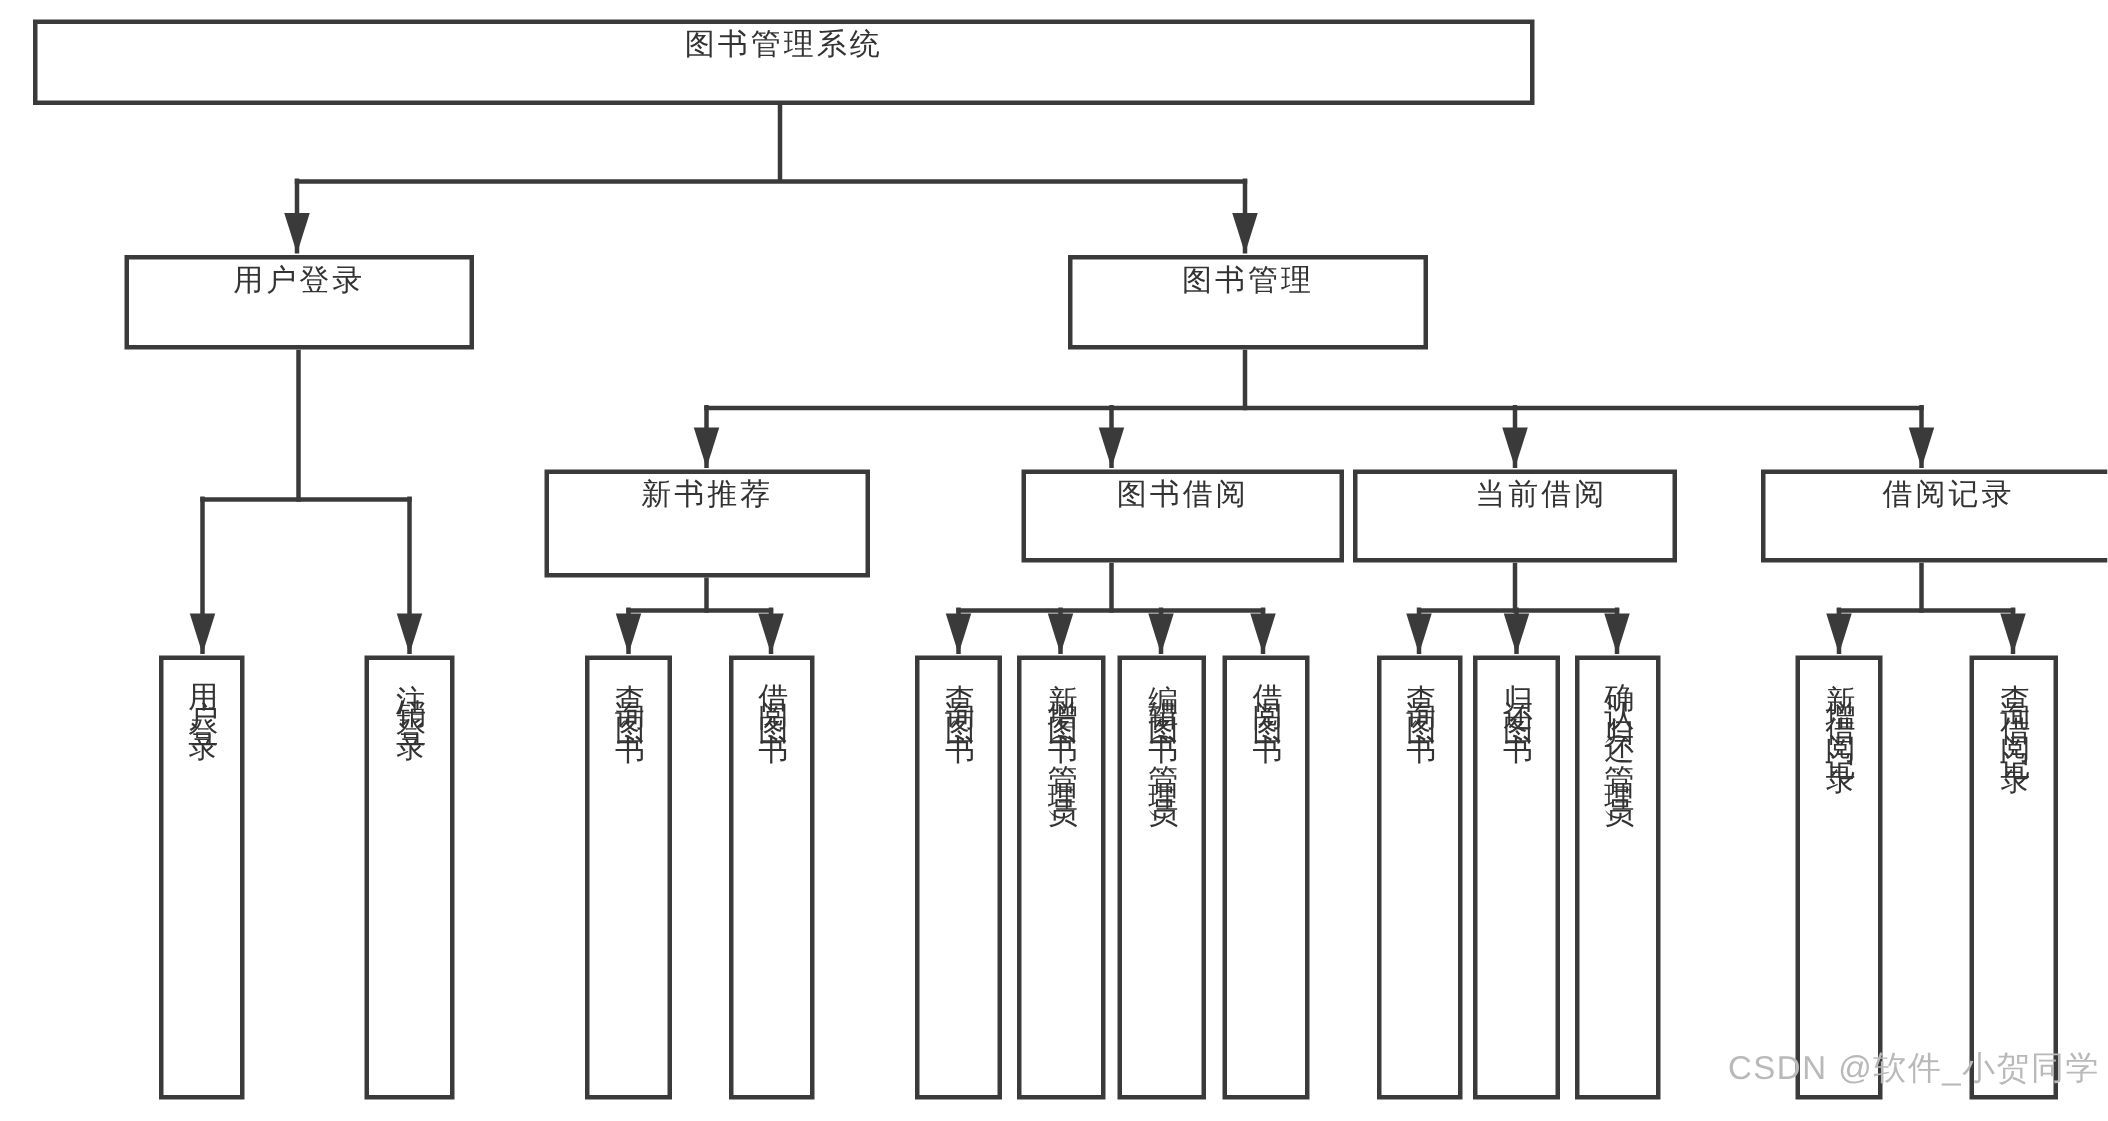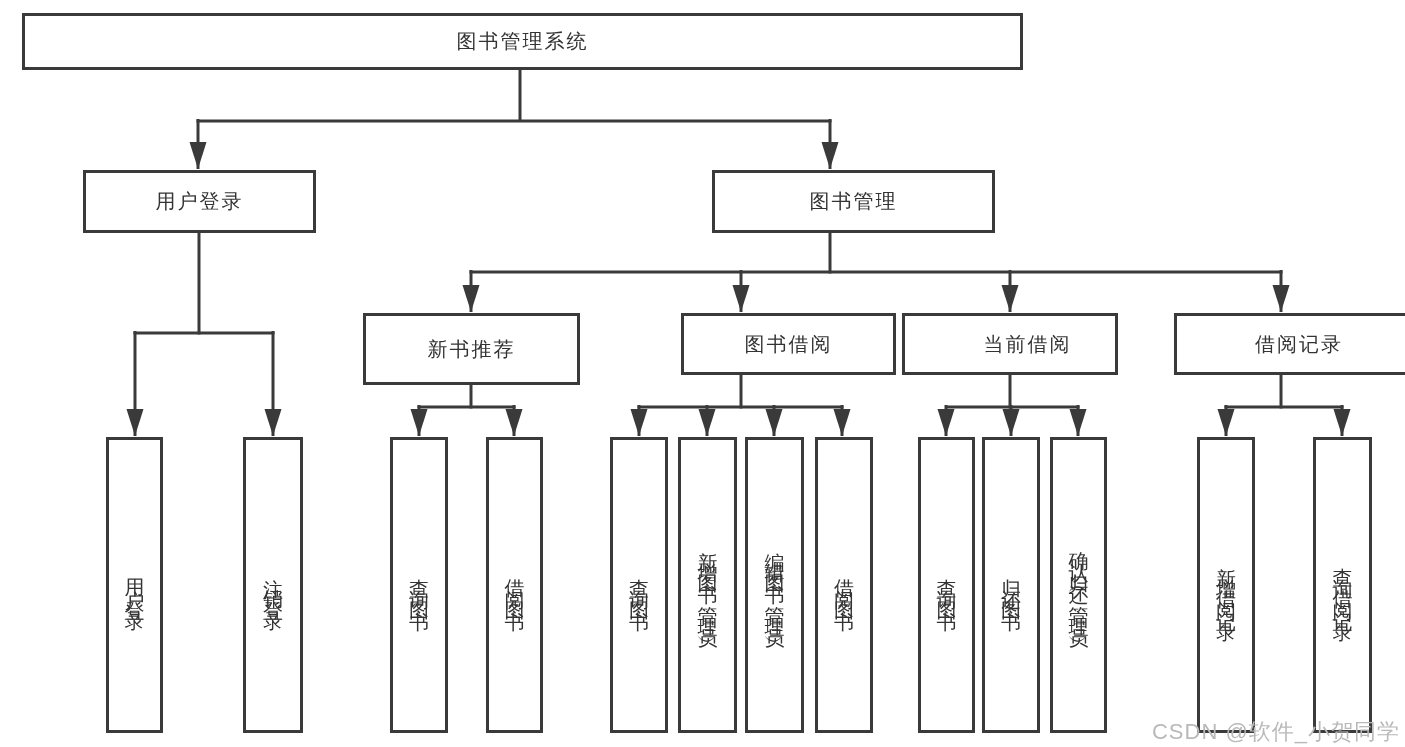--- a/index.html
+++ b/index.html
@@ -10,30 +10,30 @@
   }
   html,body{margin:0;padding:0;background:var(--bg);}
   body{font-family:"Liberation Sans","DejaVu Sans",sans-serif;}
   #canvas{position:relative;width:1405px;height:747px;background:var(--bg);overflow:hidden;}
   #wires{position:absolute;left:0;top:0;z-index:0;}
   #wires line{stroke:var(--line);stroke-width:3;}
   #wires .arrowhead{fill:var(--line);}
   .box{
     position:absolute;z-index:1;background:var(--bg);
     border:3px solid var(--line);box-sizing:border-box;
-    display:flex;align-items:center;justify-content:center;
+    display:flex;align-items:flex-start;justify-content:center;
     color:var(--text);
   }
   .hlabel{font-size:20px;letter-spacing:2px;white-space:nowrap;}
   .leaf .vlabel{
     writing-mode:vertical-rl;text-orientation:mixed;
     font-size:20px;line-height:1.15;letter-spacing:11px;
   }
   #watermark{
-    position:absolute;z-index:3;right:5px;bottom:0;
+    position:absolute;z-index:3;right:5px;bottom:20px;
     font-size:22px;color:var(--wm);letter-spacing:1px;white-space:nowrap;
   }
 </style>
 </head>
 <body>
 
 <div id="canvas">
 
   <svg id="wires" width="1405" height="747" viewBox="0 0 1405 747">
     <defs>
@@ -83,21 +83,21 @@
     <line x1="1342" y1="405" x2="1342" y2="436" marker-end="url(#arr)"></line>
   </svg>
 
   <div class="box" style="left:22px;top:13px;width:1001px;height:57px;">
     <span class="hlabel">图书管理系统</span>
   </div>
 
   <div class="box" style="left:83px;top:170px;width:233px;height:63px;">
     <span class="hlabel">用户登录</span>
   </div>
-  <div class="box" style="left:712px;top:170px;width:283px;height:63px;">
+  <div class="box" style="left:712px;top:170px;width:240px;height:63px;">
     <span class="hlabel">图书管理</span>
   </div>
 
   <div class="box" style="left:363px;top:313px;width:217px;height:72px;">
     <span class="hlabel">新书推荐</span>
   </div>
   <div class="box" style="left:633px;top:313px;width:215px;height:62px;margin-left:48px;">
     <span class="hlabel">图书借阅</span>
   </div>
   <div class="box" style="left:902px;top:313px;width:216px;height:62px;padding-left:35px;">

